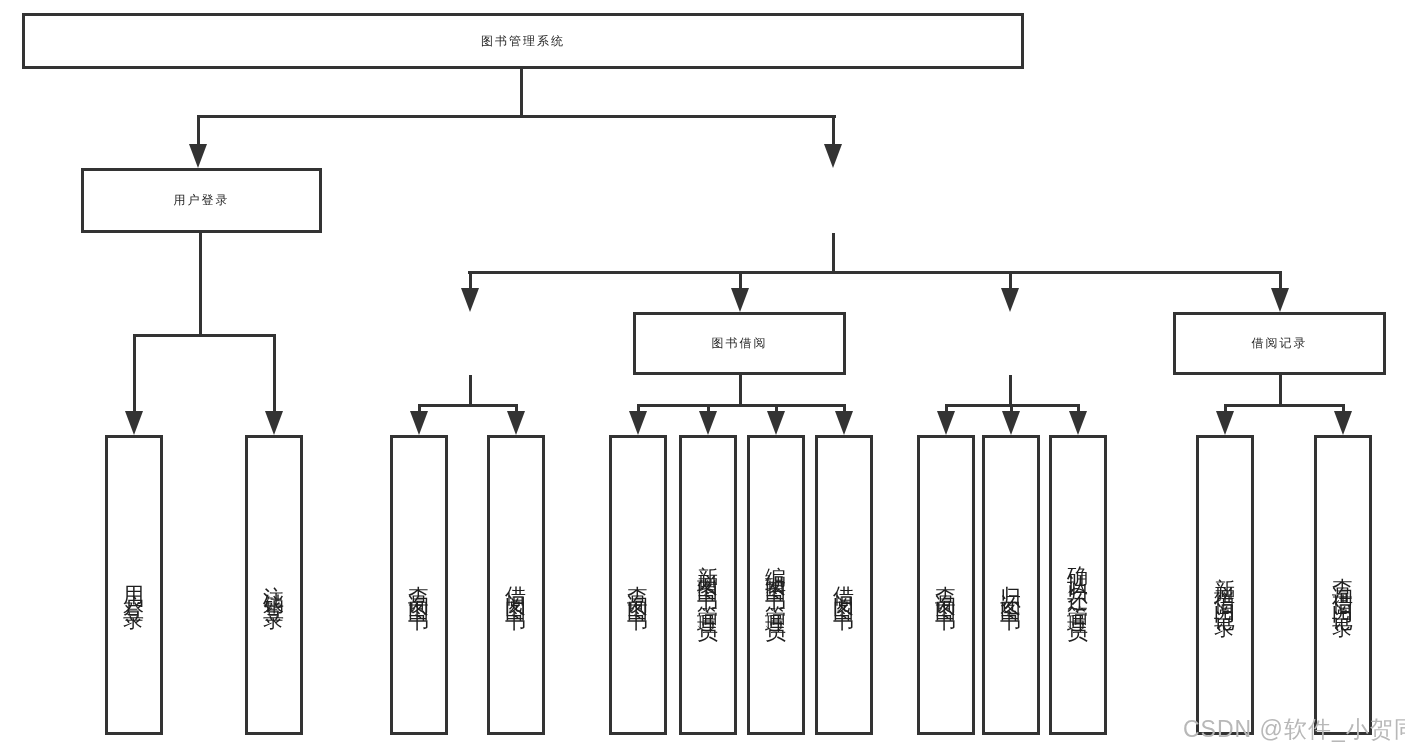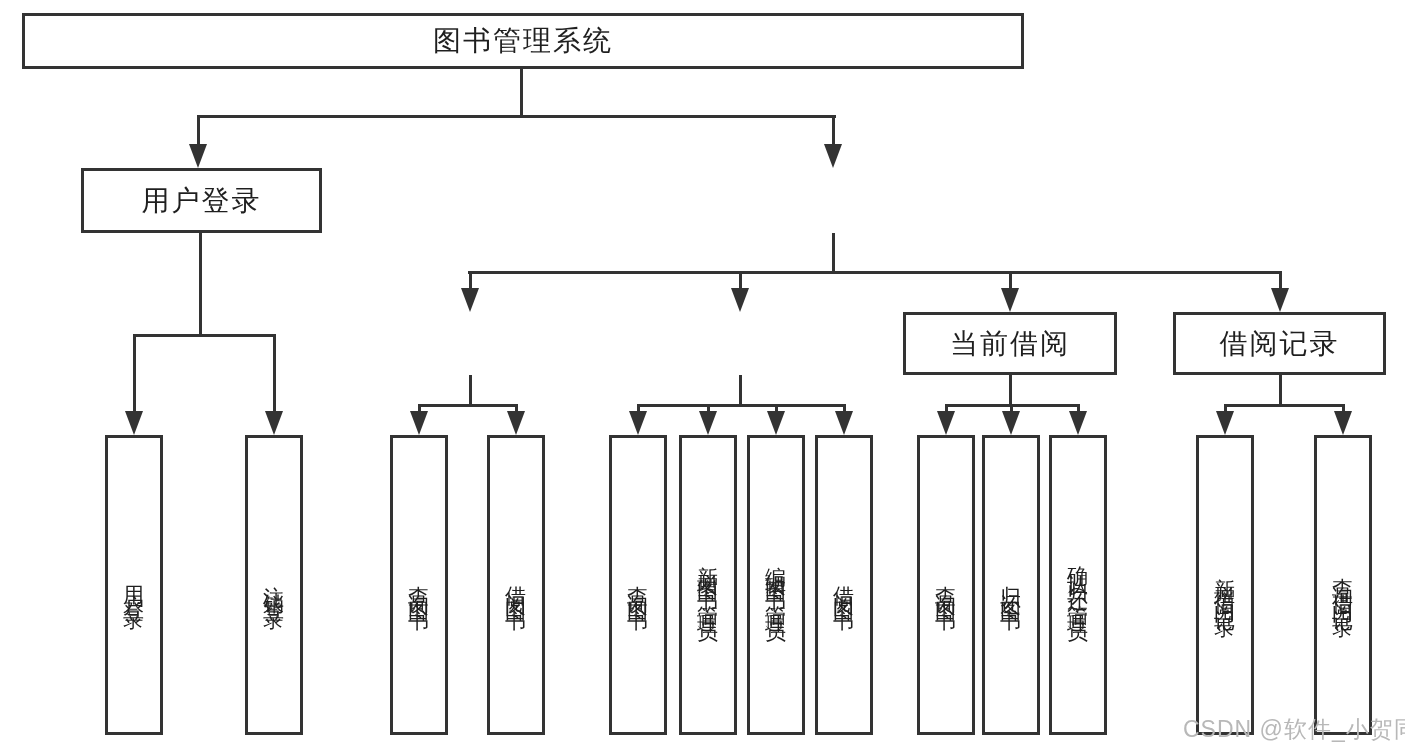--- a/index.html
+++ b/index.html
@@ -18,21 +18,21 @@
     color:var(--text);
   }
   .node{
     position:absolute;
     background:#fff;
     border:3px solid var(--line);
     box-sizing:border-box;
     display:flex;align-items:center;justify-content:center;
   }
   .node.h span{
-    font-size:28px;
+    font-size:12px;
     letter-spacing:2px;
     white-space:nowrap;
     color:var(--text);
   }
   .node.v span{
     writing-mode:vertical-rl;
     text-orientation:mixed;
     font-size:21px;
     letter-spacing:8px;
     line-height:1.1;
@@ -62,22 +62,22 @@
 <div class="canvas">
 
   <div class="node h" style="left:22px;top:13px;width:1002px;height:56px">
     <span>图书管理系统</span>
   </div>
 
   <div class="node h" style="left:81px;top:168px;width:241px;height:65px">
     <span>用户登录</span>
   </div>
 
-  <div class="node h" style="left:903px;top:312px;width:214px;height:63px">
-    <span>当前借阅</span>
+  <div class="node h" style="left:633px;top:312px;width:213px;height:63px">
+    <span>图书借阅</span>
   </div>
   <div class="node h" style="left:1173px;top:312px;width:213px;height:63px">
     <span>借阅记录</span>
   </div>
 
   <div class="node v" style="left:105px;top:435px;width:58px;height:300px">
     <span>用户登录</span>
   </div>
   <div class="node v" style="left:245px;top:435px;width:58px;height:300px">
     <span>注销登录</span>

